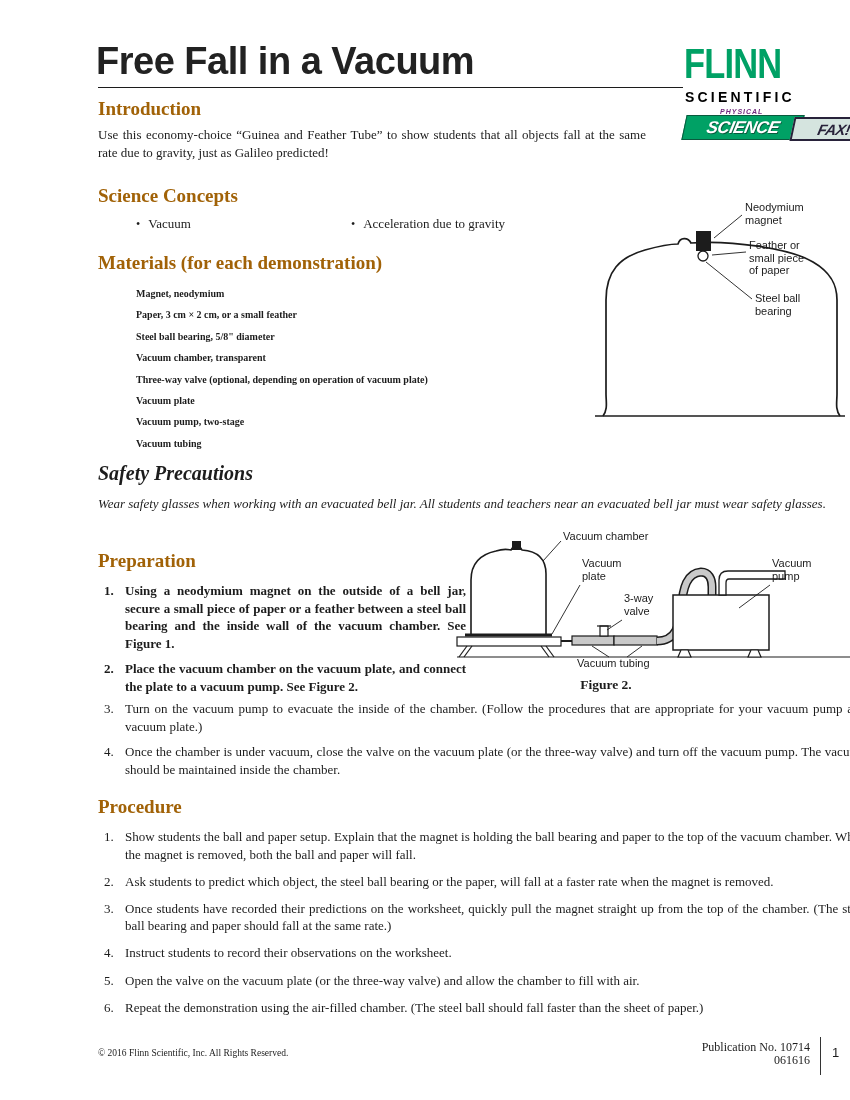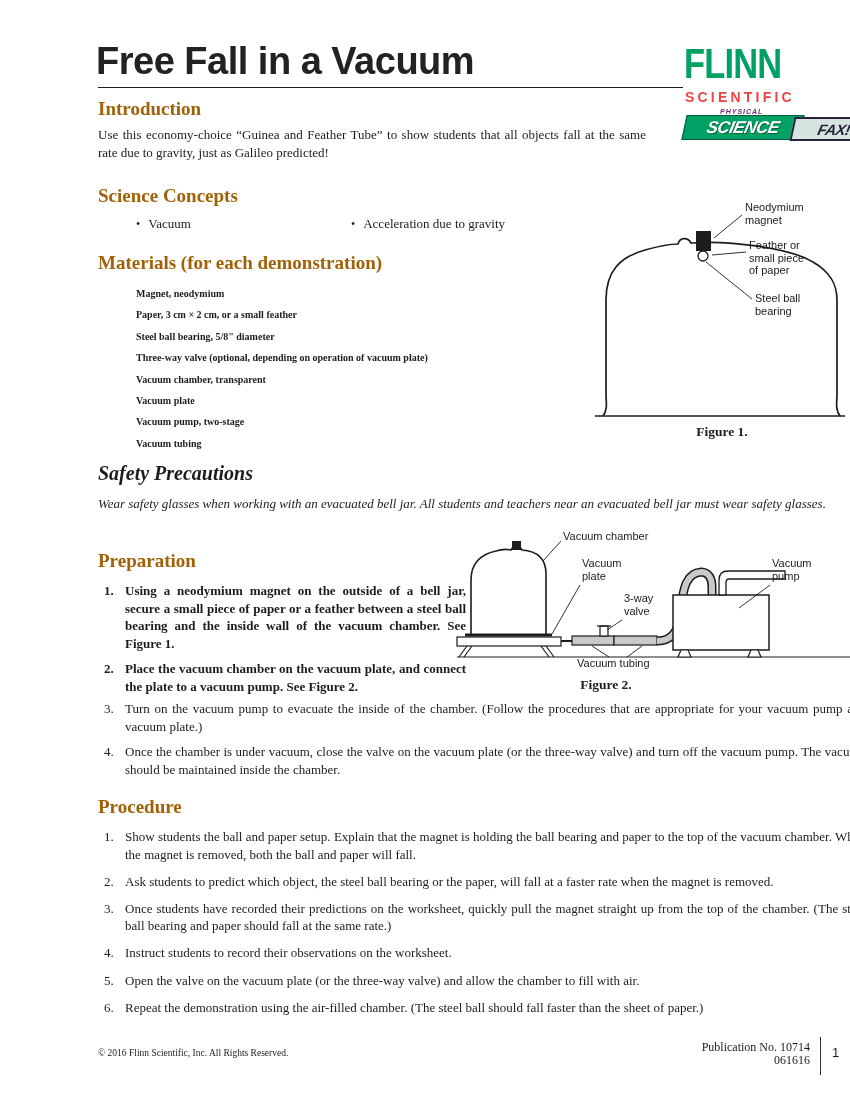--- a/index.html
+++ b/index.html
@@ -20,21 +20,21 @@
   .logo{left:636px;top:44px;width:200px;height:95px;}
   .logo-flinn{
     position:absolute;left:0;top:0;width:150px;
     font-family:"Liberation Sans",sans-serif;font-weight:800;font-size:42px;
     letter-spacing:-1px;transform:scaleX(0.82);transform-origin:left top;
     color:#00A165;line-height:40px;
   }
   .logo-sci{
     position:absolute;left:1px;top:45px;
     font-family:"Liberation Sans",sans-serif;font-weight:800;font-size:14px;
-    letter-spacing:3.2px;color:#ef4444;
+    letter-spacing:3.2px;color:#000000;
   }
   .banner{position:absolute;left:0;top:66px;width:196px;height:28px;}
   .banner-science-part{
     position:absolute;left:0;top:5px;width:116px;height:23px;background:#00A165;
     transform:skewX(-12deg);border:1px solid #0a5a3e;
     display:flex;align-items:center;justify-content:center;
   }
   .banner-science-text{
     font-family:"Liberation Sans",sans-serif;font-style:italic;font-weight:800;
     font-size:17px;color:#fff;letter-spacing:-0.5px;text-shadow:1px 1px 0 #0a5a3e;
@@ -138,22 +138,22 @@
 
   <div class="abs h2 sec-concepts-h">Science Concepts</div>
   <div class="abs concept-1 bullet">Vacuum</div>
   <div class="abs concept-2 bullet">Acceleration due to gravity</div>
 
   <div class="abs h2 sec-materials-h">Materials (for each demonstration)</div>
   <div class="abs materials-list">
     <div class="mat-item">Magnet, neodymium</div>
     <div class="mat-item">Paper, 3 cm × 2 cm, or a small feather</div>
     <div class="mat-item">Steel ball bearing, 5/8" diameter</div>
+    <div class="mat-item">Vacuum chamber, transparent</div>
     <div class="mat-item">Three-way valve (optional, depending on operation of vacuum plate)</div>
-    <div class="mat-item">Vacuum chamber, transparent</div>
     <div class="mat-item">Vacuum plate</div>
     <div class="mat-item">Vacuum pump, two-stage</div>
     <div class="mat-item">Vacuum tubing</div>
   </div>
 
   <div class="abs figure fig1">
     <svg width="295" height="250" viewBox="0 0 295 250">
       <line x1="2" y1="218" x2="252" y2="218" stroke="#1c1c1c" stroke-width="1.4"></line>
       <path d="M10 218 C15 211 13 204 13 196 L13 102 C13 73 27 59 52 52 C70 47 79 46 85 46 C87 39 95 39 98 45 C136 42 197 50 220 64 C239 75 244 88 244 102 L244 196 C244 204 242 211 247 218" fill="none" stroke="#1c1c1c" stroke-width="1.7"></path>
       <rect x="103" y="33" width="15" height="20" fill="#1c1c1c"></rect>
@@ -162,21 +162,20 @@
       <line x1="153" y1="54" x2="119" y2="57" stroke="#1c1c1c" stroke-width="0.9"></line>
       <line x1="159" y1="101" x2="113" y2="64" stroke="#1c1c1c" stroke-width="0.9"></line>
     </svg>
     <div class="fig-label f1-magnet">Neodymium
 magnet</div>
     <div class="fig-label f1-feather">Feather or
 small piece
 of paper</div>
     <div class="fig-label f1-ball">Steel ball
 bearing</div>
-    <div class="fig-caption fig1-caption">Figure 1.</div>
   </div>
 
   <div class="abs sec-safety-h">Safety Precautions</div>
   <div class="abs body-text sec-safety-p">Wear safety glasses when working with an evacuated bell jar. All students and teachers near an evacuated bell jar must wear safety glasses.</div>
 
   <div class="abs h2 sec-prep-h">Preparation</div>
   <div class="steps">
     <div class="abs prep-steps-narrow">
       <div class="step">Using a neodymium magnet on the outside of a bell jar, secure a small piece of paper or a feather between a steel ball bearing and the inside wall of the vacuum chamber. See Figure 1.</div>
       <div class="step">Place the vacuum chamber on the vacuum plate, and connect the plate to a vacuum pump. See Figure 2.</div>

